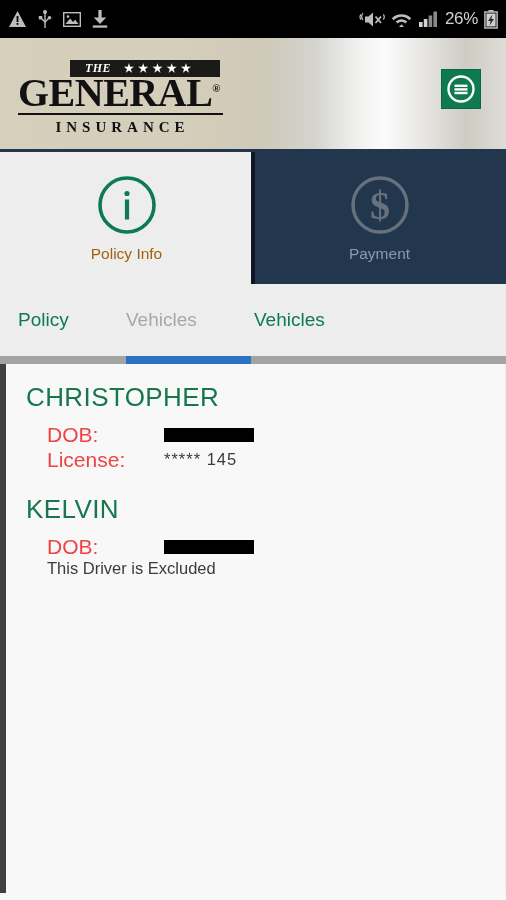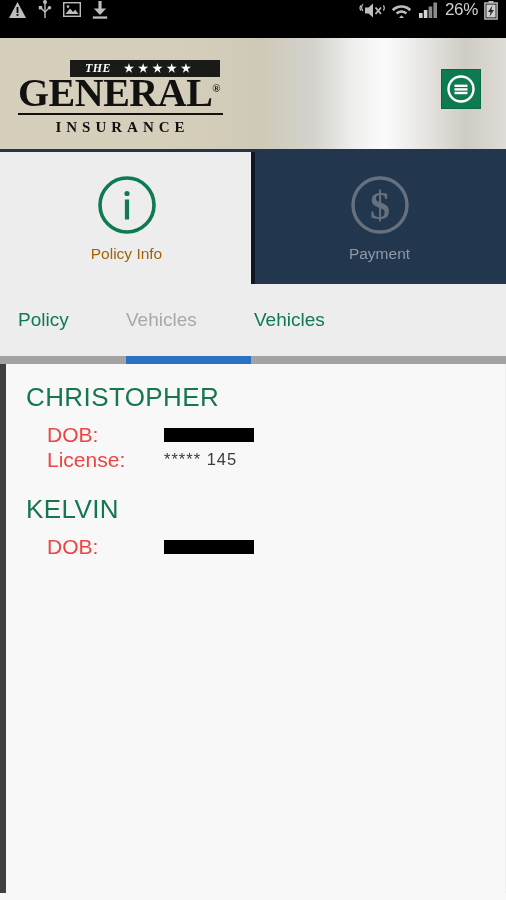--- a/index.html
+++ b/index.html
@@ -7,21 +7,21 @@
   body {
     font-family:"Liberation Sans", sans-serif;
     background:#F8F8F8;
     overflow:hidden;
     position:relative;
   }
 
   
   .statusbar{
     height:38px; background:#000; color:#C8C8C8;
-    display:flex; align-items:flex-start; padding:0 8px;
+    display:flex; align-items:center; padding:0 8px;
   }
   .sb-left{ display:flex; align-items:center; gap:11px; flex:1; }
   .sb-right{ display:flex; align-items:center; gap:6px; }
   .sb-ico{ display:block; }
   .sb-pct{ font-size:17px; color:#D0D0D0; letter-spacing:-0.3px; }
 
   
   .header{
     height:114px; position:relative;
     background:linear-gradient(90deg,
@@ -256,15 +256,16 @@
       <span class="row-value">***** 145</span>
     </div>
   </div>
 
   <div class="driver">
     <div class="driver-name k-name">KELVIN</div>
     <div class="row">
       <span class="row-label">DOB:</span>
       <span class="redacted"></span>
     </div>
+    <div class="note">This Driver is Excluded</div>
   </div>
 
 </div>
 
 </body></html>

